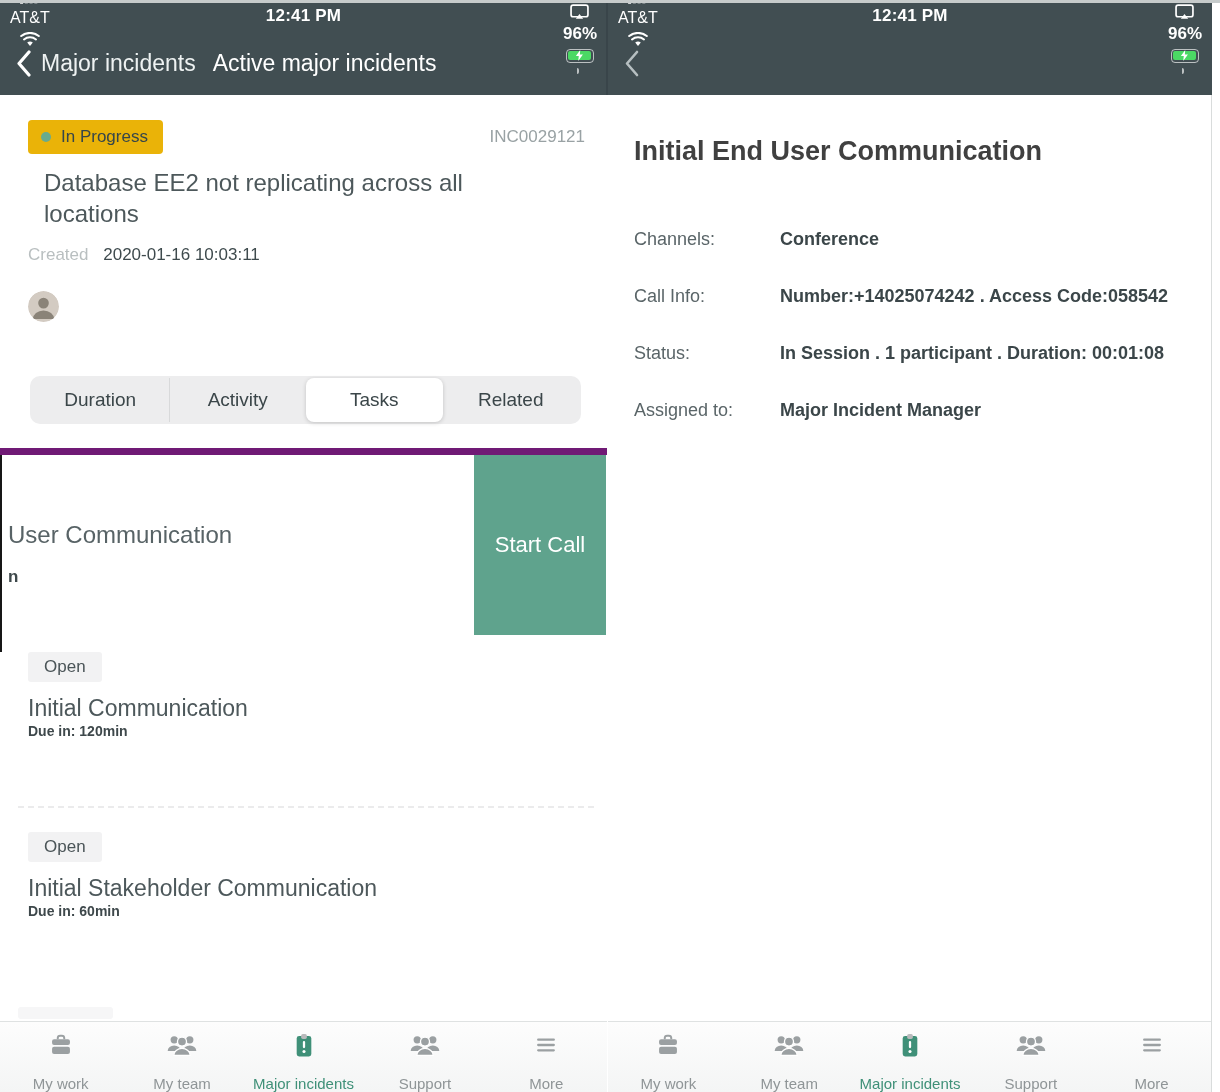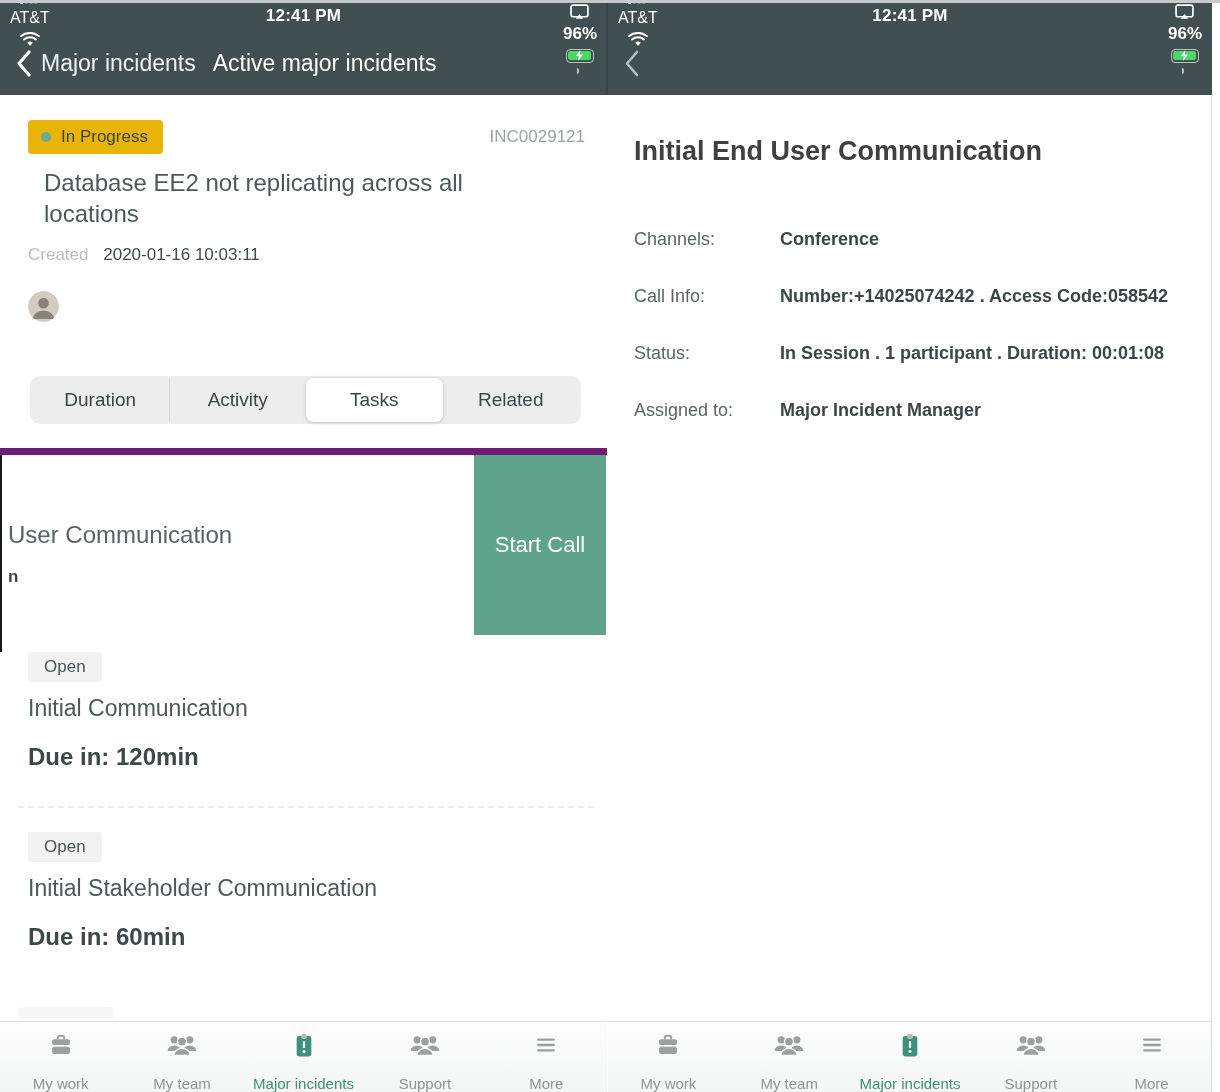--- a/index.html
+++ b/index.html
@@ -55,21 +55,21 @@
 
 6; color:#586366; }
   .swipe-sub { position:absolute; top:112px; left:8px; font-size:17px; font-weight:700; color:#3e484b; }
   .start-call-btn { position:absolute; right:1px; top:0; width:132px; height:180px; background:#5fa38d; color:#fff; font-size:22px; display:flex; align-items:center; justify-content:center; border:none; }
 
   .task { position:absolute; left:28px; }
   .task-1 { top:652px; }
   .task-2 { top:832px; }
   .open-badge { display:inline-block; background:#f2f2f3; color:#4a5457; font-size:17px; padding:5px 16px; border-radius:3px; }
   .task-title { font-size:23px; color:#4d585b; margin-top:13px; }
-  .task-due { font-size:24px; font-weight:700; color:#3e484b; margin-top:21px; }
+  .task-due { font-size:14px; font-weight:700; color:#3e484b; margin-top:1px; }
   .dashed-sep { position:absolute; top:806px; left:18px; width:576px; border-top:2px dashed #ebebec; }
   .partial-badge { position:absolute; top:1007px; left:18px; width:95px; height:12px; background:#f6f6f7; border-radius:3px; }
 
   
   .r-title { position:absolute; top:136px; left:26px; font-size:27px; font-weight:600; color:#404040; }
   .fields { position:absolute; top:224px; left:26px; }
   .field-row { display:flex; align-items:center; margin-bottom:27px; }
   .field-label { width:100px; margin-right:46px; font-size:18px; color:#5a6568; line-height:26px; flex:0 0 auto; }
   .field-value { width:400px; font-size:18px; font-weight:700; color:#3b4649; line-height:30px; }
 

